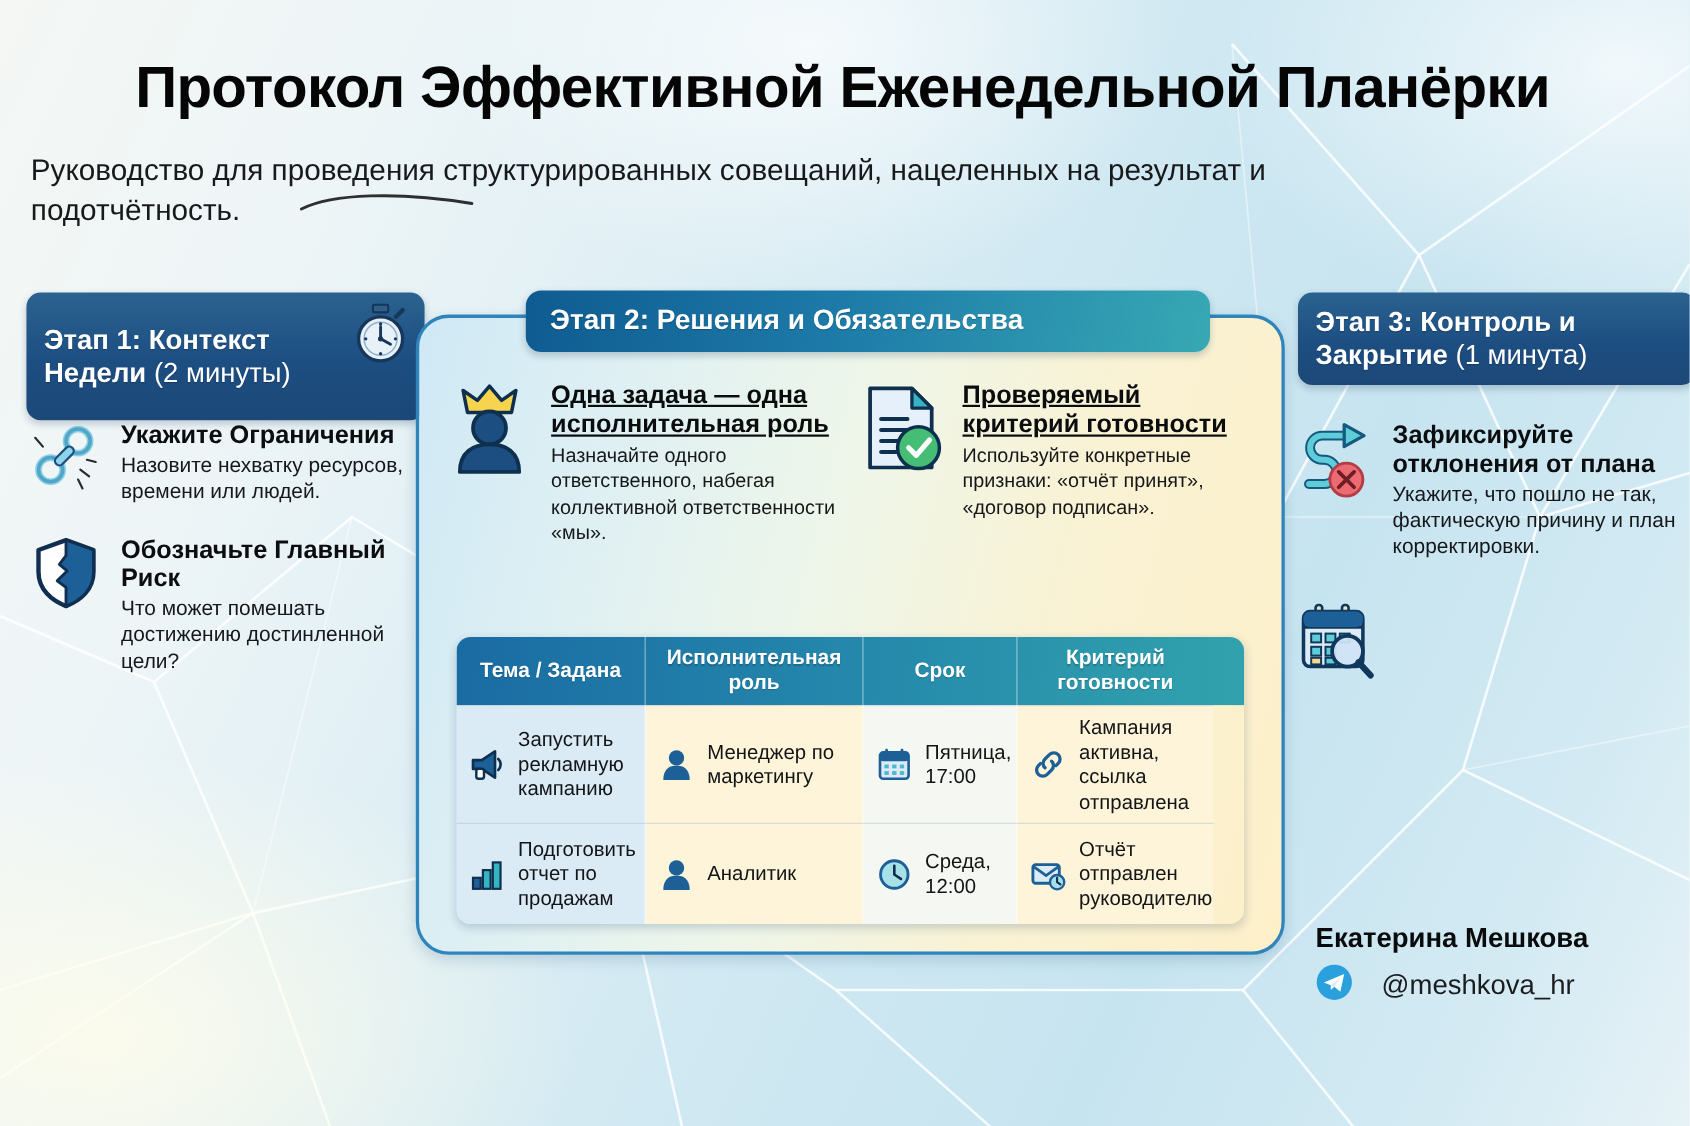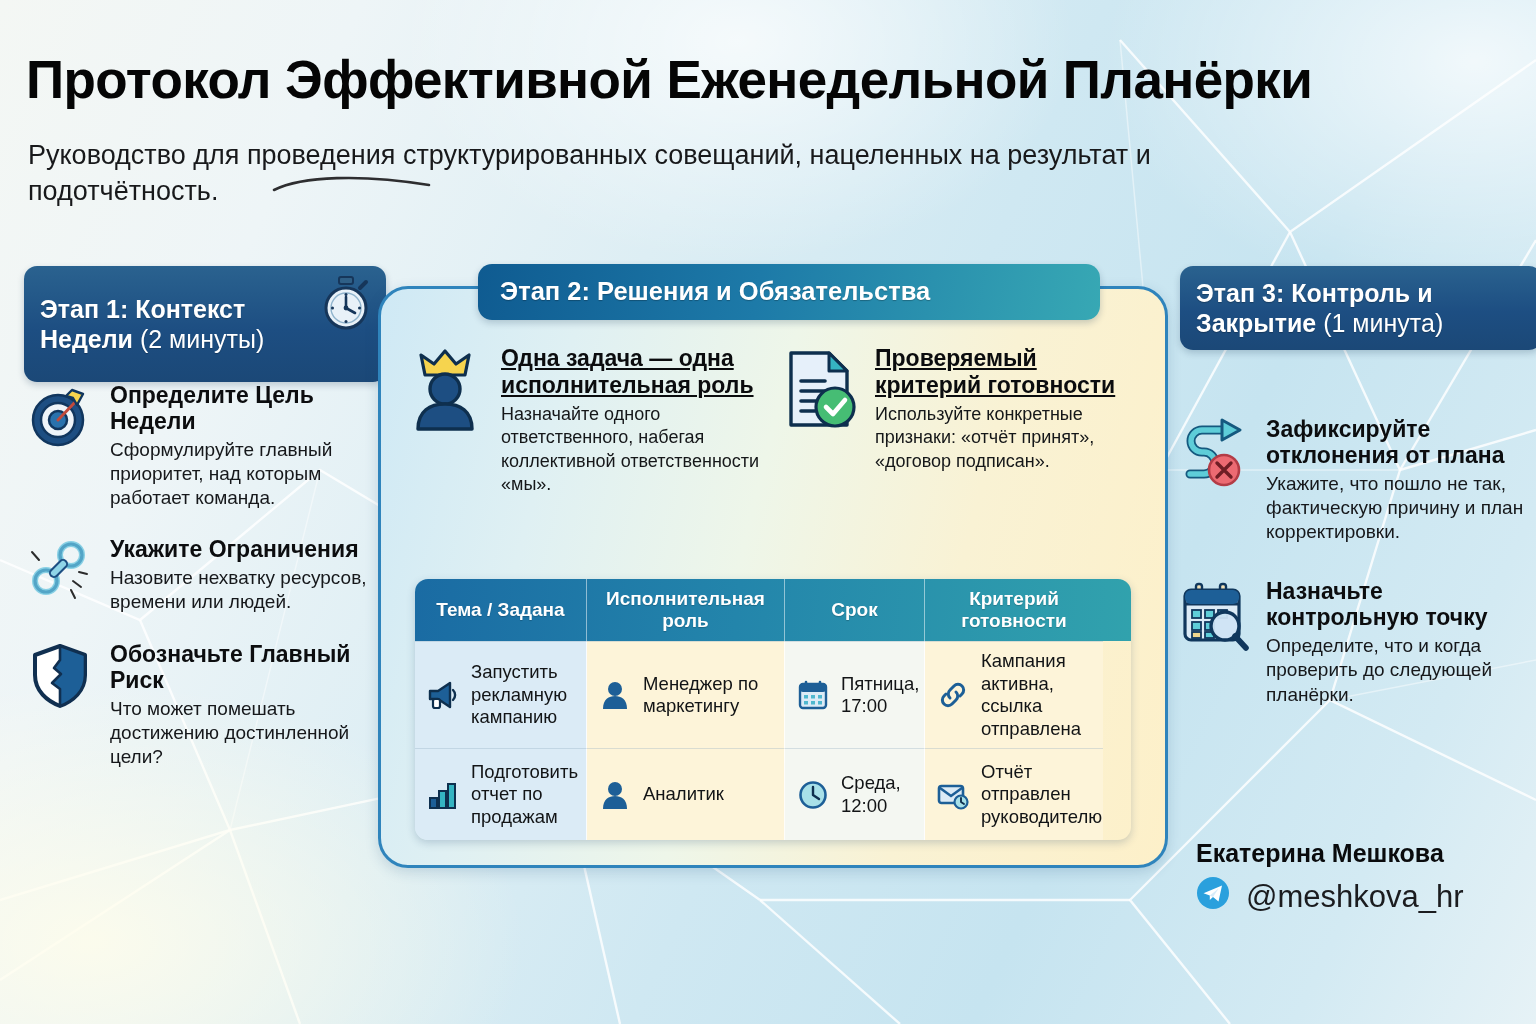--- a/index.html
+++ b/index.html
@@ -15,20 +15,21 @@
       radial-gradient(ellipse 700px 420px at 6% 92%, rgba(255,253,235,.85), rgba(255,255,255,0) 62%),
       radial-gradient(ellipse 620px 400px at 96% 6%, rgba(255,255,255,.75), rgba(255,255,255,0) 60%),
       radial-gradient(ellipse 520px 340px at 48% 4%, rgba(255,255,255,.7), rgba(255,255,255,0) 65%);
   }
 
   
   .page-title{
     position:absolute;left:26px;top:52px;width:1480px;
     font-size:53px;font-weight:bold;color:#050505;letter-spacing:-0.6px;
     line-height:1.06;
+    text-align:center;
   }
   .page-subtitle{
     position:absolute;left:28px;top:138px;width:1280px;
     font-size:27px;color:#18191b;line-height:1.33;
   }
   .squiggle{position:absolute;left:272px;top:172px;}
 
   
   .pill{
     position:absolute;border-radius:13px;
@@ -47,21 +48,21 @@
     padding:0 16px;font-size:25px;}
   #pill2{left:478px;top:264px;width:578px;height:56px;
     background:linear-gradient(100deg,#0f5b91 0%,#1d7aa8 45%,#37a8b4 100%);
     padding:0 22px;font-size:25.5px;border-radius:14px;z-index:6;}
 
   .stopwatch{position:absolute;right:14px;top:10px;}
 
   
   .side-col{position:absolute;width:352px;}
   #col-left{left:24px;top:382px;}
-  #col-right{left:1180px;top:382px;margin-top:34px;}
+  #col-right{left:1180px;top:382px;}
 
   .feature{display:flex;gap:14px;margin-bottom:26px;}
   .feature .ficon{flex:0 0 auto;width:72px;display:flex;align-items:flex-start;justify-content:center;padding-top:2px;}
   .feature .ftext{flex:1 1 auto;}
   .feature h3{margin:0 0 4px 0;font-size:23px;font-weight:bold;color:#0c0d0f;line-height:1.13;}
   .feature p{margin:0;font-size:19px;color:#16181b;line-height:1.27;}
 
   
   #center-panel{
     position:absolute;left:378px;top:286px;width:784px;height:576px;
@@ -101,22 +102,22 @@
   .tbody .td:last-child{border-right:none;}
   .c1{width:172px;}.c2{width:198px;}.c3{width:140px;}.c4{width:178px;}
   .bg-blue{background:#dbebf6;}
   .bg-cream{background:#fdf4d9;}
   .bg-white{background:#f4f7f2;}
   .cell-ic{flex:0 0 auto;width:38px;display:flex;align-items:center;justify-content:center;}
 
   
   #signature{position:absolute;left:1196px;top:838px;width:320px;}
   #signature .name{font-size:25px;font-weight:bold;color:#0a0b0d;line-height:1.2;}
-  #signature .handle{display:flex;align-items:center;gap:16px;margin-top:8px;
-    font-size:31px;color:#1b1c1f;}
+  #signature .handle{display:flex;align-items:center;gap:26px;margin-top:8px;
+    font-size:25px;color:#1b1c1f;}
 </style>
 </head>
 <body>
 
 <svg class="bg-poly" width="1536" height="1024" viewBox="0 0 1536 1024">
   <g stroke="#ffffff" stroke-opacity="0.82" fill="none" stroke-width="2.4">
     <path d="M1536 60 L1290 232 L1120 40"></path>
     <path d="M1290 232 L1400 470 L1536 430"></path>
     <path d="M1290 232 L1160 470"></path>
     <path d="M1400 470 L1330 700 L1536 800"></path>
@@ -171,35 +172,20 @@
 <div class="pill" id="pill3">
   <div class="pill-text">
     <span>Этап 3: Контроль и</span><br>
     <span>Закрытие</span>
     <span class="pill-light">(1 минута)</span>
   </div>
 </div>
 
 <div class="side-col" id="col-left">
 
-  <div class="feature">
-    <div class="ficon">
-      <svg width="66" height="66" viewBox="0 0 66 66">
-        <circle cx="31" cy="36" r="25" fill="#1d4e82" stroke="#11365e" stroke-width="2.5"></circle>
-        <circle cx="31" cy="36" r="17" fill="#eef4f9" stroke="#11365e" stroke-width="2.5"></circle>
-        <circle cx="31" cy="36" r="9" fill="#2a72ad" stroke="#11365e" stroke-width="2.5"></circle>
-        <path d="M31 36 L52 14" stroke="#c14a3c" stroke-width="3" stroke-linecap="round"></path>
-        <path d="M45 6 L56 10 L50 21 L46 14 L39 12 Z" fill="#f6d44e" stroke="#11365e" stroke-width="2.4" stroke-linejoin="round"></path>
-      </svg>
-    </div>
-    <div class="ftext">
-      <h3>Определите Цель Недели</h3>
-      <p>Сформулируйте главный приоритет, над которым работает команда.</p>
-    </div>
-  </div>
 
   <div class="feature">
     <div class="ficon">
       <svg width="66" height="66" viewBox="0 0 66 66">
         <circle cx="44" cy="17" r="11" fill="none" stroke="#1d4e82" stroke-width="3.2"></circle>
         <circle cx="44" cy="17" r="11" fill="none" stroke="#66c3dd" stroke-width="6" stroke-opacity=".75"></circle>
         <circle cx="19" cy="43" r="11" fill="none" stroke="#1d4e82" stroke-width="3.2"></circle>
         <circle cx="19" cy="43" r="11" fill="none" stroke="#66c3dd" stroke-width="6" stroke-opacity=".75"></circle>
         <path d="M27 35 L36 26" stroke="#1d4e82" stroke-width="10" stroke-linecap="round"></path>
         <path d="M27 35 L36 26" stroke="#8fd4e7" stroke-width="6" stroke-linecap="round"></path>
@@ -264,24 +250,20 @@
           <rect x="38" y="30" width="9" height="8" fill="#5ecdd8"></rect>
           <rect x="12" y="42" width="9" height="8" fill="#5ecdd8"></rect>
           <rect x="25" y="42" width="9" height="8" fill="#5ecdd8"></rect>
           <rect x="12" y="52" width="9" height="6" fill="#f3d88e"></rect>
           <rect x="25" y="52" width="9" height="6" fill="#5ecdd8"></rect>
         </g>
         <circle cx="45" cy="46" r="14" fill="#cfe4f4" fill-opacity=".95" stroke="#10375c" stroke-width="3.4"></circle>
         <path d="M55 56 L66 68" stroke="#10375c" stroke-width="5.6" stroke-linecap="round"></path>
       </svg>
     </div>
-    <div class="ftext">
-      <h3>Назначьте контрольную точку</h3>
-      <p>Определите, что и когда проверить до следующей планёрки.</p>
-    </div>
   </div>
 
 </div>
 
 <div class="pill" id="pill2">
   <span class="pill-text">Этап 2: Решения и Обязательства</span>
 </div>
 
 <div id="center-panel">
 

